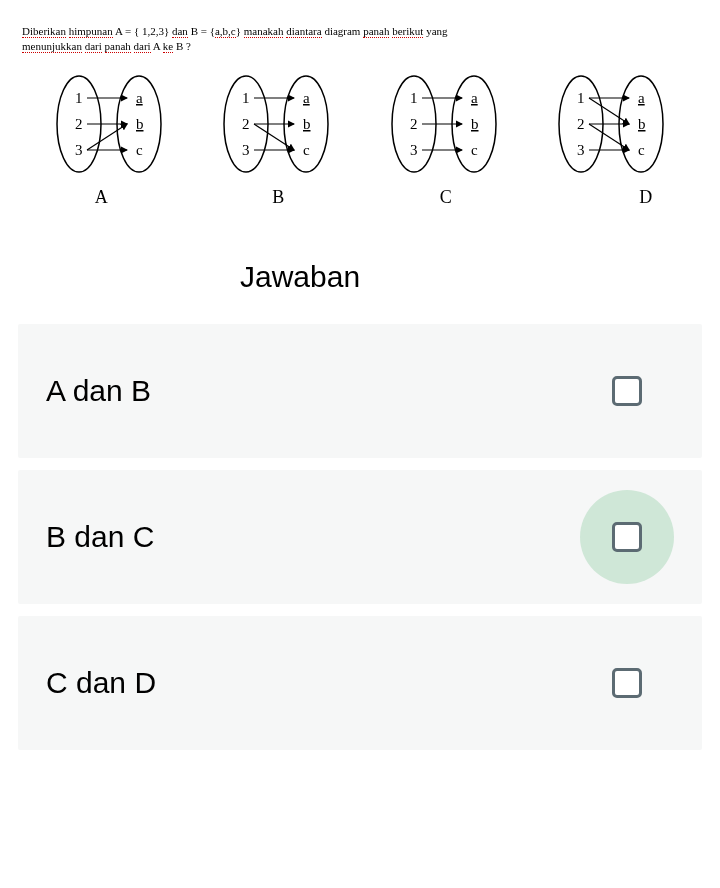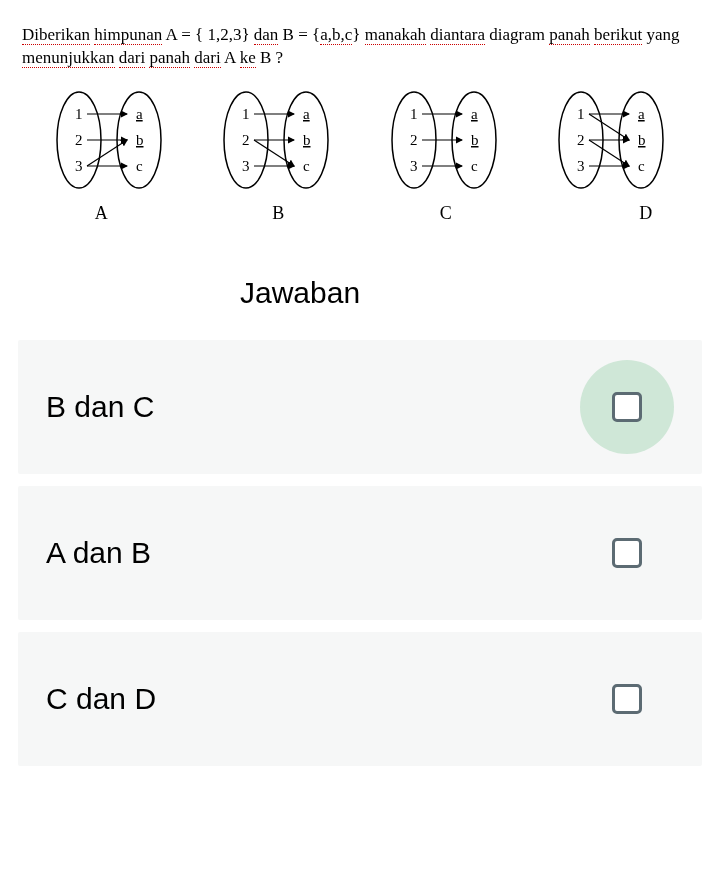--- a/index.html
+++ b/index.html
@@ -5,21 +5,21 @@
     * { box-sizing: border-box; margin: 0; padding: 0; }
     body {
       font-family: Arial, sans-serif;
       background: #fff;
       width: 720px;
       margin: 0 auto;
       color: #000;
     }
     .question {
       padding: 24px 22px 10px 22px;
-      font-size: 17px;
+      font-size: 11px;
       line-height: 1.35;
       font-family: "Times New Roman", serif;
     }
     .dotted { border-bottom: 1.5px dotted #c00; padding-bottom: 0px; }
     .diagrams {
       display: flex;
       justify-content: space-around;
       padding: 10px 30px 40px 30px;
       gap: 10px;
     }
@@ -174,33 +174,33 @@
         <text x="97" y="55" font-size="15" font-family="Times New Roman, serif" text-decoration="underline dotted" fill="#000">b</text>
         <text x="97" y="81" font-size="15" font-family="Times New Roman, serif" text-decoration="none">c</text>
       </svg>
       <div class="dlabel" style="left: 98px;">D</div>
     </div>
   </div>
 
 <div class="answer-header">Jawaban</div>
 
 <div class="options" id="options">
+    <div class="option">
+      <div class="option-label">A dan B</div>
+      <div class="checkbox-holder">
+        <div class="checkbox"></div>
+      </div>
+    </div>
     <div class="option">
       <div class="option-label">B dan C</div>
       <div class="checkbox-holder">
         <div class="hilite">
           <div class="checkbox"></div>
         </div>
       </div>
     </div>
     <div class="option">
-      <div class="option-label">A dan B</div>
-      <div class="checkbox-holder">
-        <div class="checkbox"></div>
-      </div>
-    </div>
-    <div class="option">
       <div class="option-label">C dan D</div>
       <div class="checkbox-holder">
         <div class="checkbox"></div>
       </div>
     </div>
   </div>
 
 </body></html>

